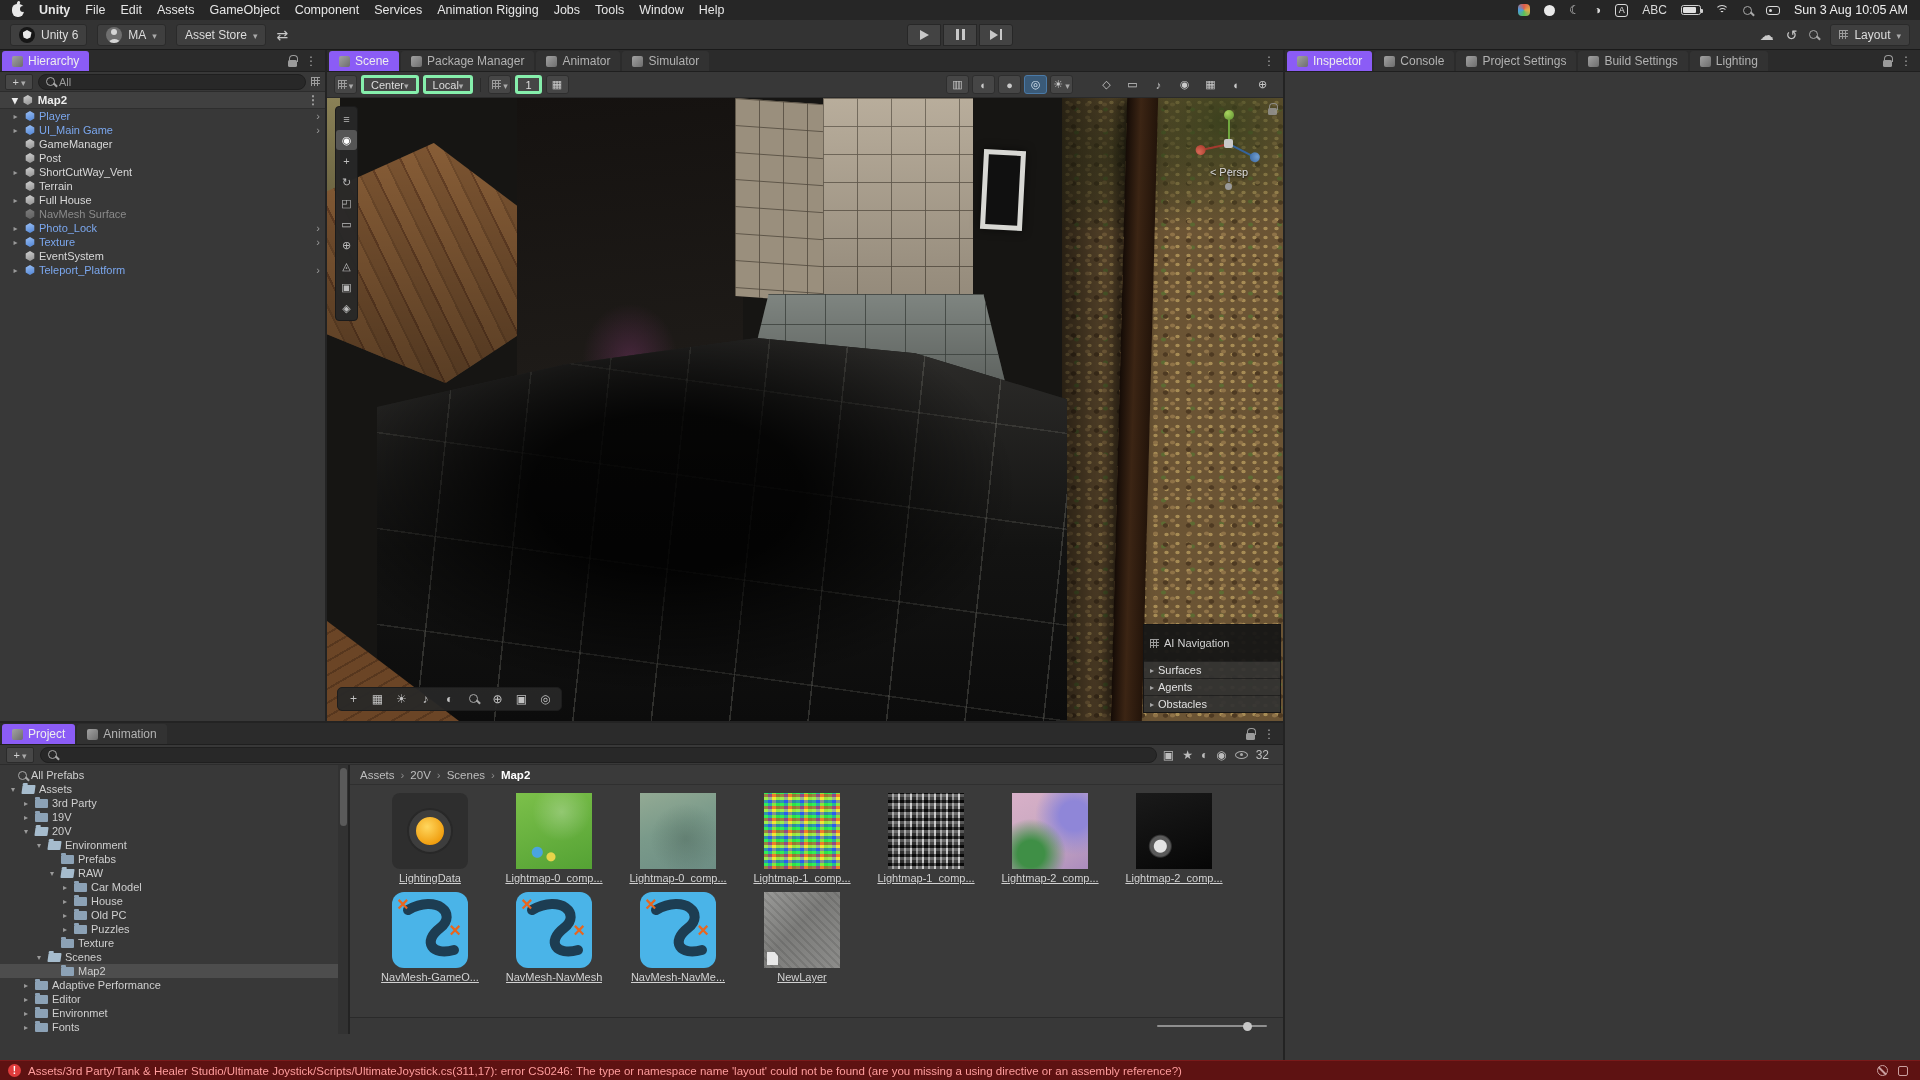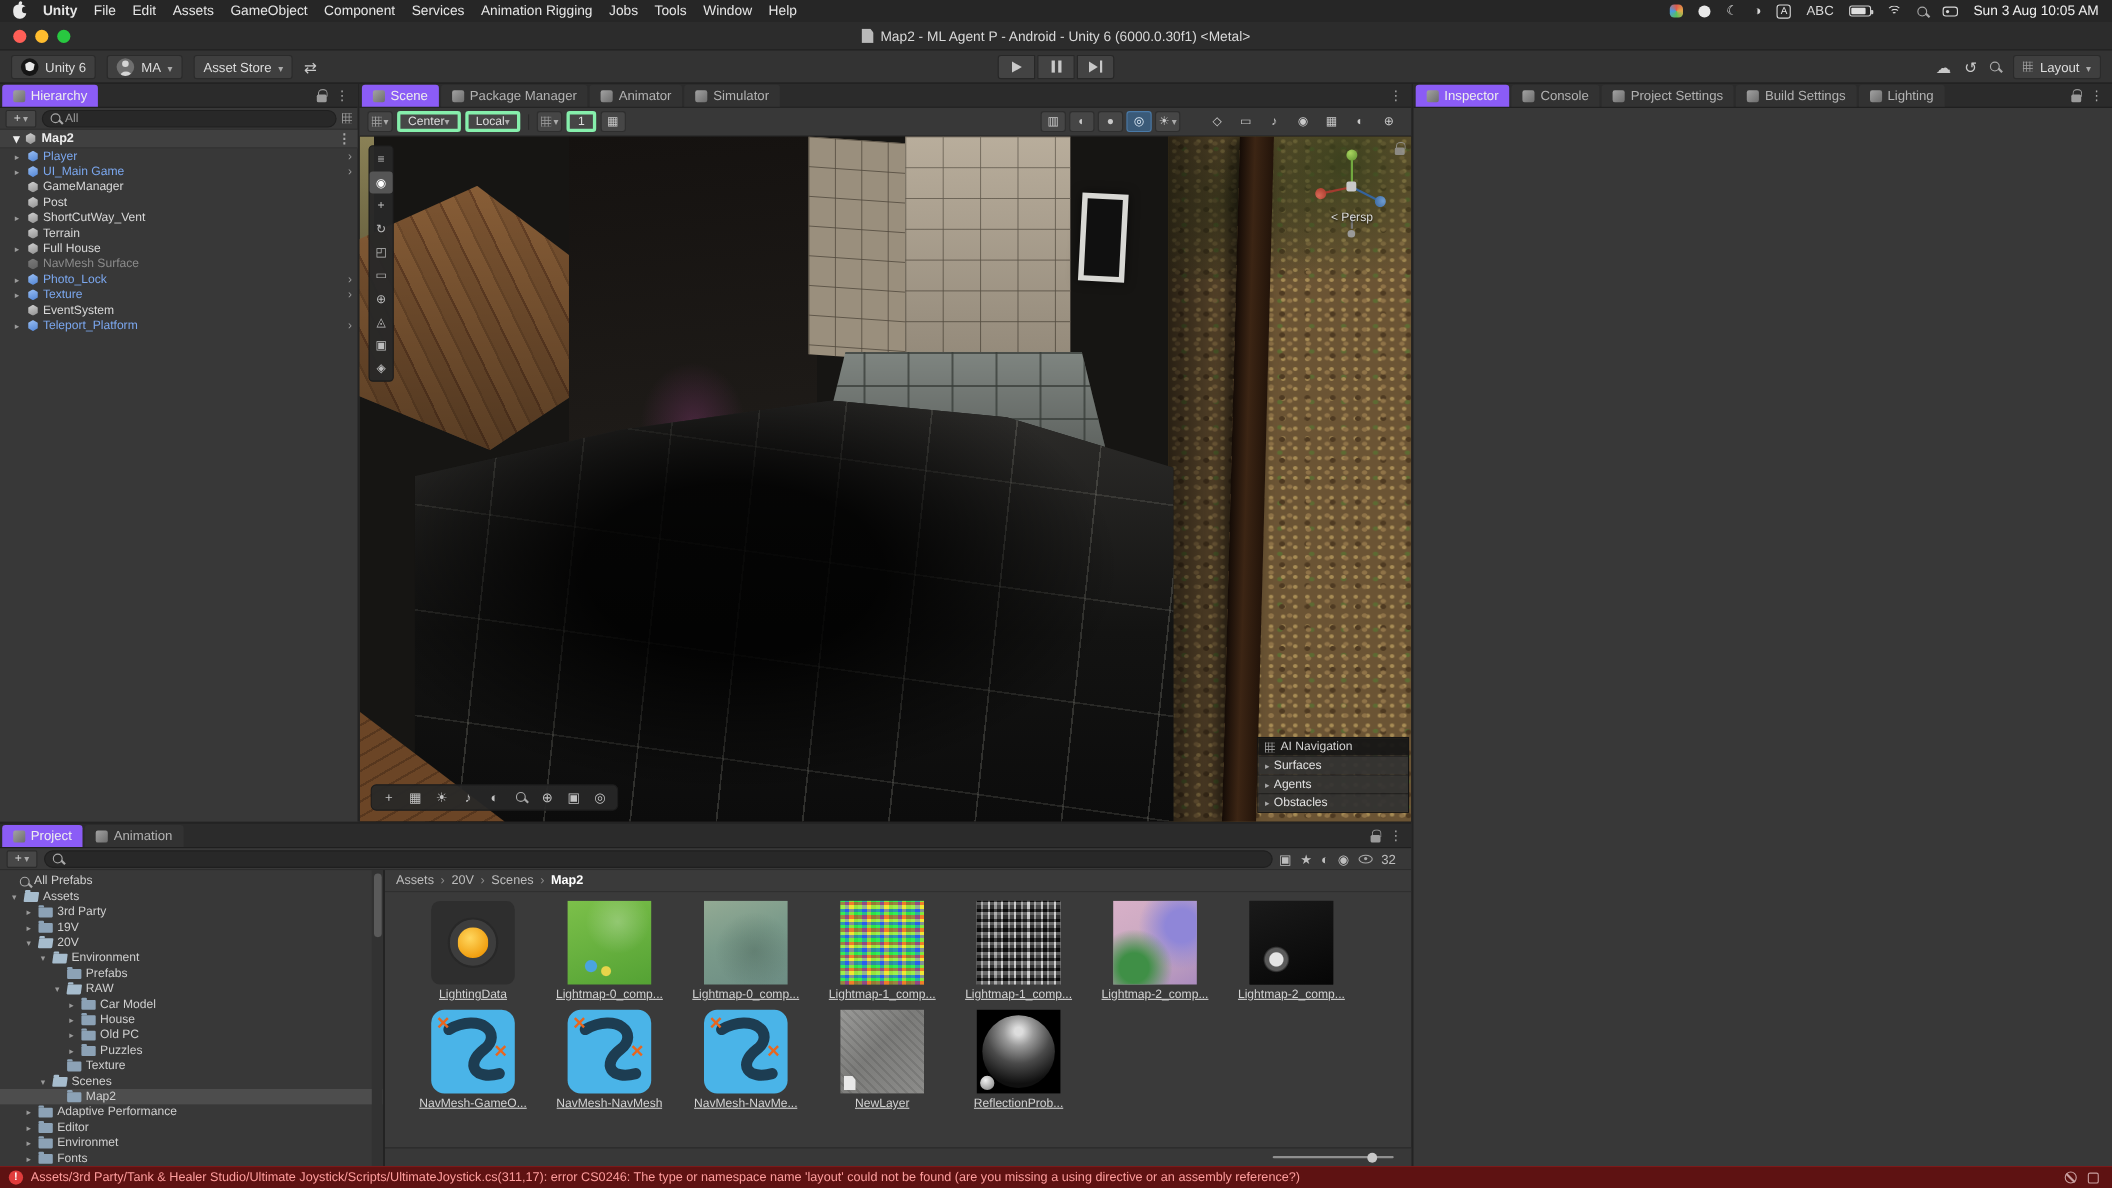--- a/index.html
+++ b/index.html
@@ -169,21 +169,21 @@
   .g-axis::after { content:""; position:absolute; top:-8px; left:-4px; width:10px; height:10px; border-radius:50%; }
   .g-y { background:#71a83f; } .g-y::after { background:radial-gradient(circle at 35% 30%,#a9d45f,#5d8f2f); }
   .g-x { background:#a33a2e; transform:rotate(-102deg); } .g-x::after { background:radial-gradient(circle at 35% 30%,#d86a57,#a33426); }
   .g-z { background:#35639c; transform:rotate(117deg); } .g-z::after { background:radial-gradient(circle at 35% 30%,#6f9cd0,#35639c); }
   .g-n { background:#777777; transform:rotate(180deg); height:13px; top:22px; } .g-n::after { width:7px; height:7px; left:-2.5px; background:#9a9a9a; }
   .g-center { position:absolute; left:27px; top:31px; width:9px; height:9px; background:#c9c9c9; border-radius:2px; }
   .g-persp { position:absolute; left:0; right:0; top:58px; text-align:center; color:#dcdcdc; font-size:11px; text-shadow:0 1px 2px #000; }
   .canvas-lock { right:6px; top:6px; opacity:.8; z-index:6; }
 
   .nav-overlay { right:2px; bottom:8px; width:138px; font-size:11px; z-index:5; border:1px solid #141414; }
-  .nav-header { background:rgba(22,22,22,.95); padding:2px 6px; display:flex; align-items:center; gap:5px; color:#d2d2d2;text-align:center; }
+  .nav-header { background:rgba(22,22,22,.95); padding:12px 6px; display:flex; align-items:center; gap:5px; color:#d2d2d2;text-align:center; }
   .nav-row { background:rgba(50,50,50,.93); padding:2px 6px; border-top:1px solid rgba(20,20,20,.6); color:#e0e0e0; display:flex; align-items:center; gap:4px; }
   .nav-row::before { content:"▸"; font-size:8px; color:#a8a8a8; }
 
   .sv-bottombar { left:10px; bottom:10px; height:24px; background:rgba(40,40,40,.93); border:1px solid #1d1d1d; border-radius:5px; display:flex; align-items:center; padding:0 4px; gap:1px; z-index:5; }
   .svb-icon { width:23px; text-align:center; color:#c2c2c2; font-size:12px; }
 
   
   .project-panel { height:313px; border-top:2px solid #232323; display:flex; flex-direction:column; background:#383838; flex:0 0 auto; }
   .p-toolbar { height:20px; display:flex; align-items:center; padding:2px 6px; gap:6px; border-bottom:1px solid #2c2c2c; flex:0 0 auto; }
   .p-search { width:256px; margin-left:auto; }
@@ -272,31 +272,20 @@
           <i></i>
           <i></i>
           <i></i>
         </span>
       <span class="search-glyph"></span>
       <span class="mbi-cc"></span>
       <span class="mb-clock">Sun 3 Aug 10:05 AM</span>
     </span>
   </div>
 
-  <div class="titlebar">
-    <span class="traffic">
-      <span class="tl tl-close"></span>
-      <span class="tl tl-min"></span>
-      <span class="tl tl-max"></span>
-    </span>
-    <span class="title-center">
-      <span class="doc-icon"></span>
-      <span>Map2 - ML Agent P - Android - Unity 6 (6000.0.30f1) &lt;Metal&gt;</span>
-    </span>
-  </div>
 
   <div class="toolbar">
     <span class="tb-left">
       <span class="chip">
         <span class="u-logo">
             <i></i>
           </span>
         <span>Unity 6</span>
       </span>
       <span class="chip">
@@ -769,27 +758,20 @@
                     <span class="nm-x nm-x2">×</span>
                   </div>
                   <div class="a-label">NavMesh-NavMe...</div>
                 </div>
               <div class="a-cell">
                   <div class="a-thumb t-texgray">
                     <div class="mini-doc"></div>
                   </div>
                   <div class="a-label">NewLayer</div>
                 </div>
-              <div class="a-cell">
-                  <div class="a-thumb t-reflection">
-                    <div class="rp-sphere"></div>
-                    <div class="mini-probe"></div>
-                  </div>
-                  <div class="a-label">ReflectionProb...</div>
-                </div>
             </div>
             <div class="p-bottombar">
               <div class="zoom-slider">
                   <div class="zoom-thumb"></div>
                 </div>
             </div>
           </div>
         </div>
       </div>
     </div>

